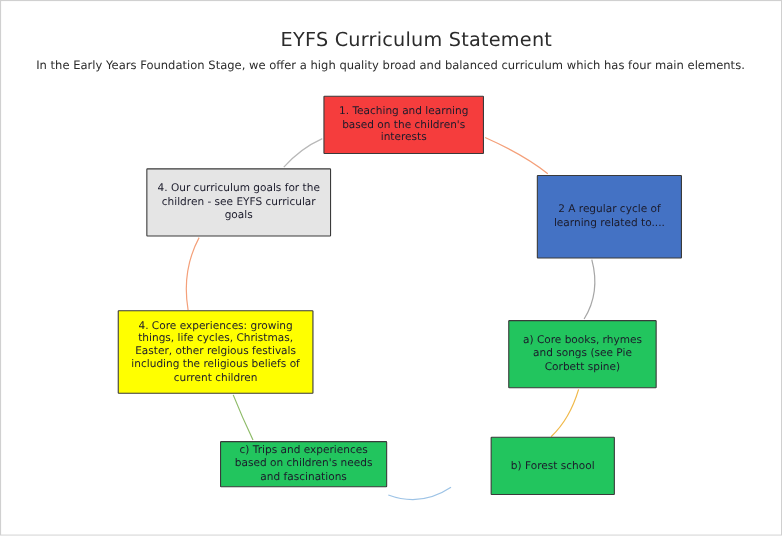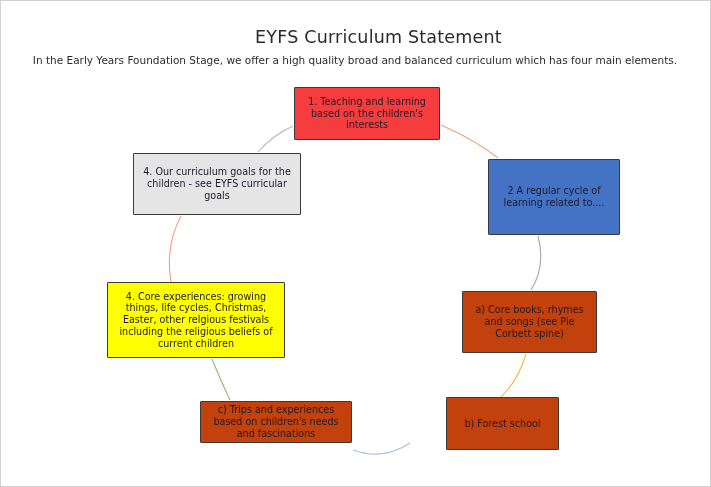--- a/index.html
+++ b/index.html
@@ -55,21 +55,21 @@
     align-items: center;
     justify-content: center;
     text-align: center;
     color: #1b1b2b;
     line-height: 1.22;
     padding: 3px 7px;
     white-space: pre-line;
   }
   .n-red     { background: #f53d3d; }
   .n-blue    { background: #4472c4; }
-  .n-periw   { background: #c2410c; }
+  .n-periw   { background: #22c55e; }
   .n-yellow  { background: #ffff00; }
   .n-green   { background: #e5e5e5; }
 
   #node-1 { left: 293px; top: 86px;  width: 146px; height: 53px; font-size: 9.6px; }
   #node-2 { left: 447px; top: 158px; width: 132px; height: 76px; font-size: 9.6px; margin-left: 40px; }
   #node-a { left: 461px; top: 290px; width: 135px; height: 62px; font-size: 9.6px; }
   #node-b { left: 409px; top: 396px; width: 113px; height: 53px; font-size: 9.6px; margin-left: 36px; }
   #node-c { left: 199px; top: 400px; width: 152px; height: 42px; font-size: 9.6px; }
   #node-3 { left: 106px; top: 281px; width: 178px; height: 76px; font-size: 9.6px; }
   #node-4 { left: 132px; top: 152px; width: 168px; height: 62px; font-size: 9.6px; }

